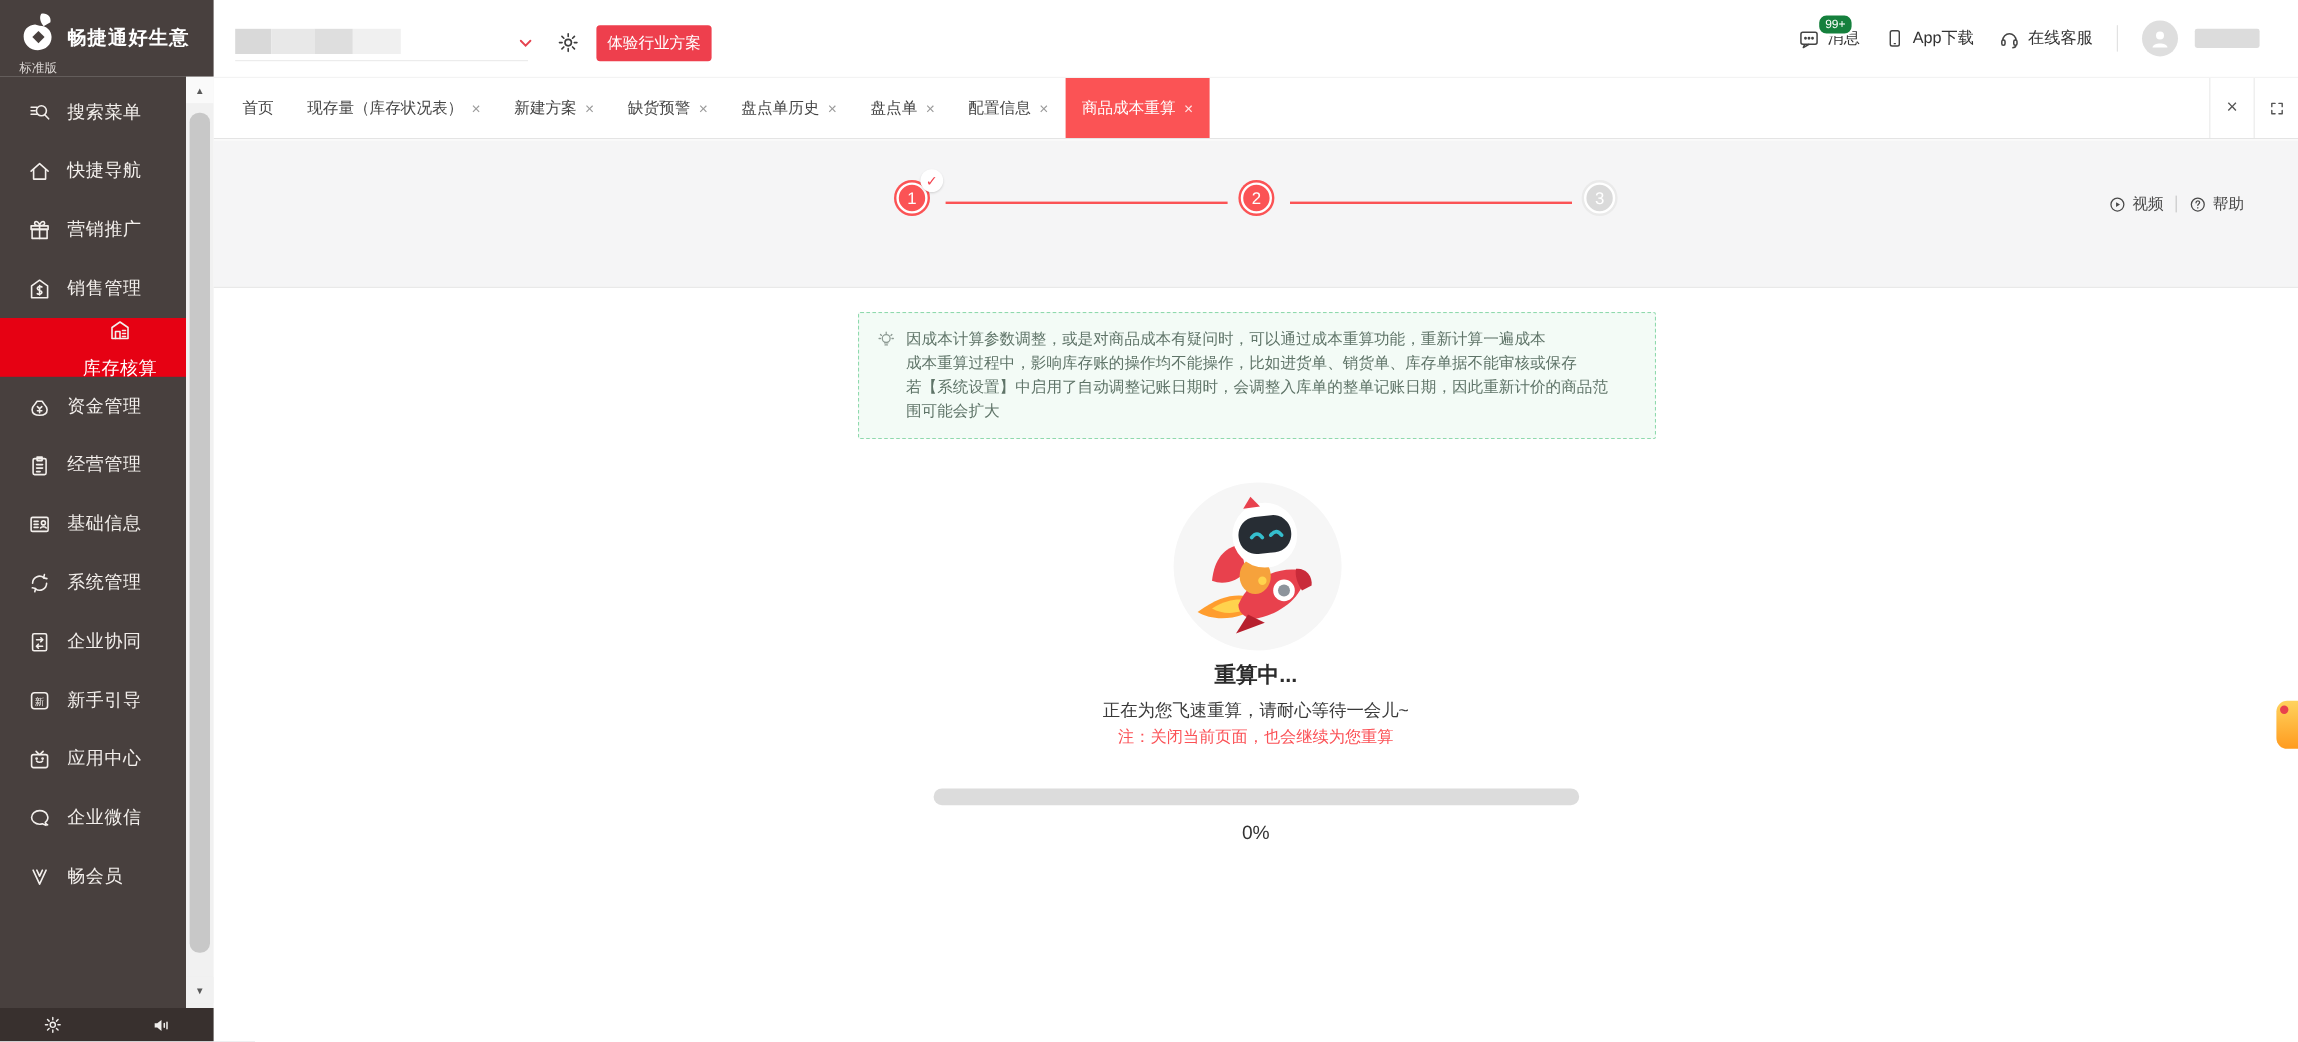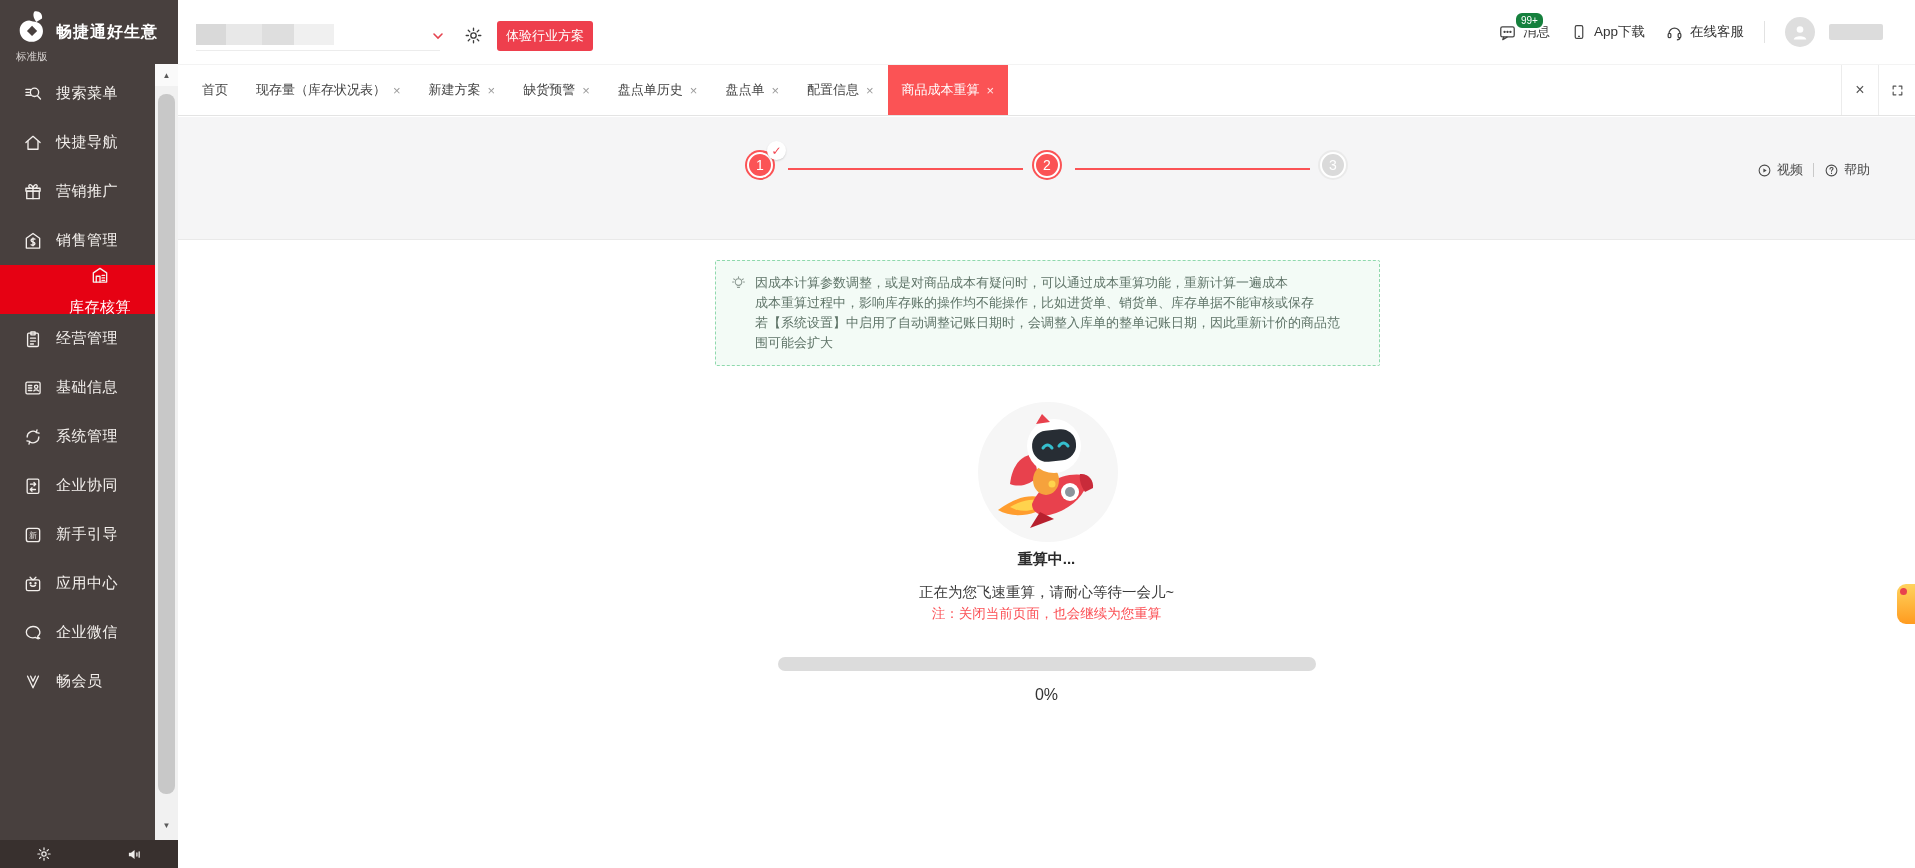--- a/index.html
+++ b/index.html
@@ -68,21 +68,21 @@
   .main { position:absolute; left:178px; top:240px; right:0; bottom:0; background:#fff; }
 
   .notice { position:absolute; left:715px; top:260px; width:665px; background:#f3fbf6; border:1px dashed #8fd9ad; border-radius:2px;
     padding:12px 18px 12px 14px; display:flex; gap:8px; }
   .notice .ic { color:#8d9a93; margin-top:2px; flex:none; }
   .notice-lines { font-size:13px; line-height:20px; color:#5f7468; }
 
   .mascot { position:absolute; left:976px; top:400px; width:144px; height:144px; }
 
   .center-text { position:absolute; left:178px; right:0; text-align:center; }
-  .status-title { top:550px; font-size:15px; font-weight:bold; color:#2b2b2b; }
+  .status-title { top:550px; font-size:18px; font-weight:bold; color:#2b2b2b; }
   .status-sub { top:583px; font-size:14.5px; color:#3a3a3a; }
   .status-note { top:605px; font-size:13.5px; color:#fb5156; }
   .progress-wrap { top:657px; }
   .progress-track { width:538px; height:14px; margin:0 auto; background:#dcdcdc; border-radius:7px; overflow:hidden; }
   .progress-fill { height:100%; background:#fb5355; width:0; border-radius:7px; }
   .progress-label { top:686px; font-size:16px; color:#333; }
 
   
   .sidebar { position:absolute; left:0; top:64px; width:177px; bottom:28px; background:#48403e; }
   .side-menu { padding-top:5px; }
@@ -378,20 +378,29 @@
             <svg width="20" height="20" viewBox="0 0 24 24" fill="none" stroke="currentColor" stroke-width="1.6" stroke-linecap="round" stroke-linejoin="round">
               <path d="M4 20.5V9.5L12 4l8 5.5v11H4z"></path>
               <path d="M7.5 20.5v-7h4.5v7M14.5 12.5h3M14.5 15.5h3M14.5 18.5h3"></path>
             </svg>
           </span>
       <span class="side-label">库存核算</span>
     </div>
         <div class="side-item">
       <span class="ic">
             <svg width="20" height="20" viewBox="0 0 24 24" fill="none" stroke="currentColor" stroke-width="1.6" stroke-linecap="round" stroke-linejoin="round">
+              <path d="M9.5 6.5h5l2 2.7c2 2 3 3.8 3 5.8 0 3.8-3 5.5-7.5 5.5S4.5 18.8 4.5 15c0-2 1-3.8 3-5.8z"></path>
+              <path d="M9.8 11.8l2.2 2.2 2.2-2.2M12 14v4M9.8 16h4.4"></path>
+            </svg>
+          </span>
+      <span class="side-label">资金管理</span>
+    </div>
+        <div class="side-item">
+      <span class="ic">
+            <svg width="20" height="20" viewBox="0 0 24 24" fill="none" stroke="currentColor" stroke-width="1.6" stroke-linecap="round" stroke-linejoin="round">
               <rect x="5.5" y="5" width="13" height="16" rx="1.5"></rect>
               <path d="M9.5 3.5h5V7h-5zM9 11h6M9 14.5h6M9 18h3.5"></path>
             </svg>
           </span>
       <span class="side-label">经营管理</span>
     </div>
         <div class="side-item">
       <span class="ic">
             <svg width="20" height="20" viewBox="0 0 24 24" fill="none" stroke="currentColor" stroke-width="1.6" stroke-linecap="round" stroke-linejoin="round">
               <rect x="3.5" y="5" width="17" height="14" rx="1.5"></rect>

